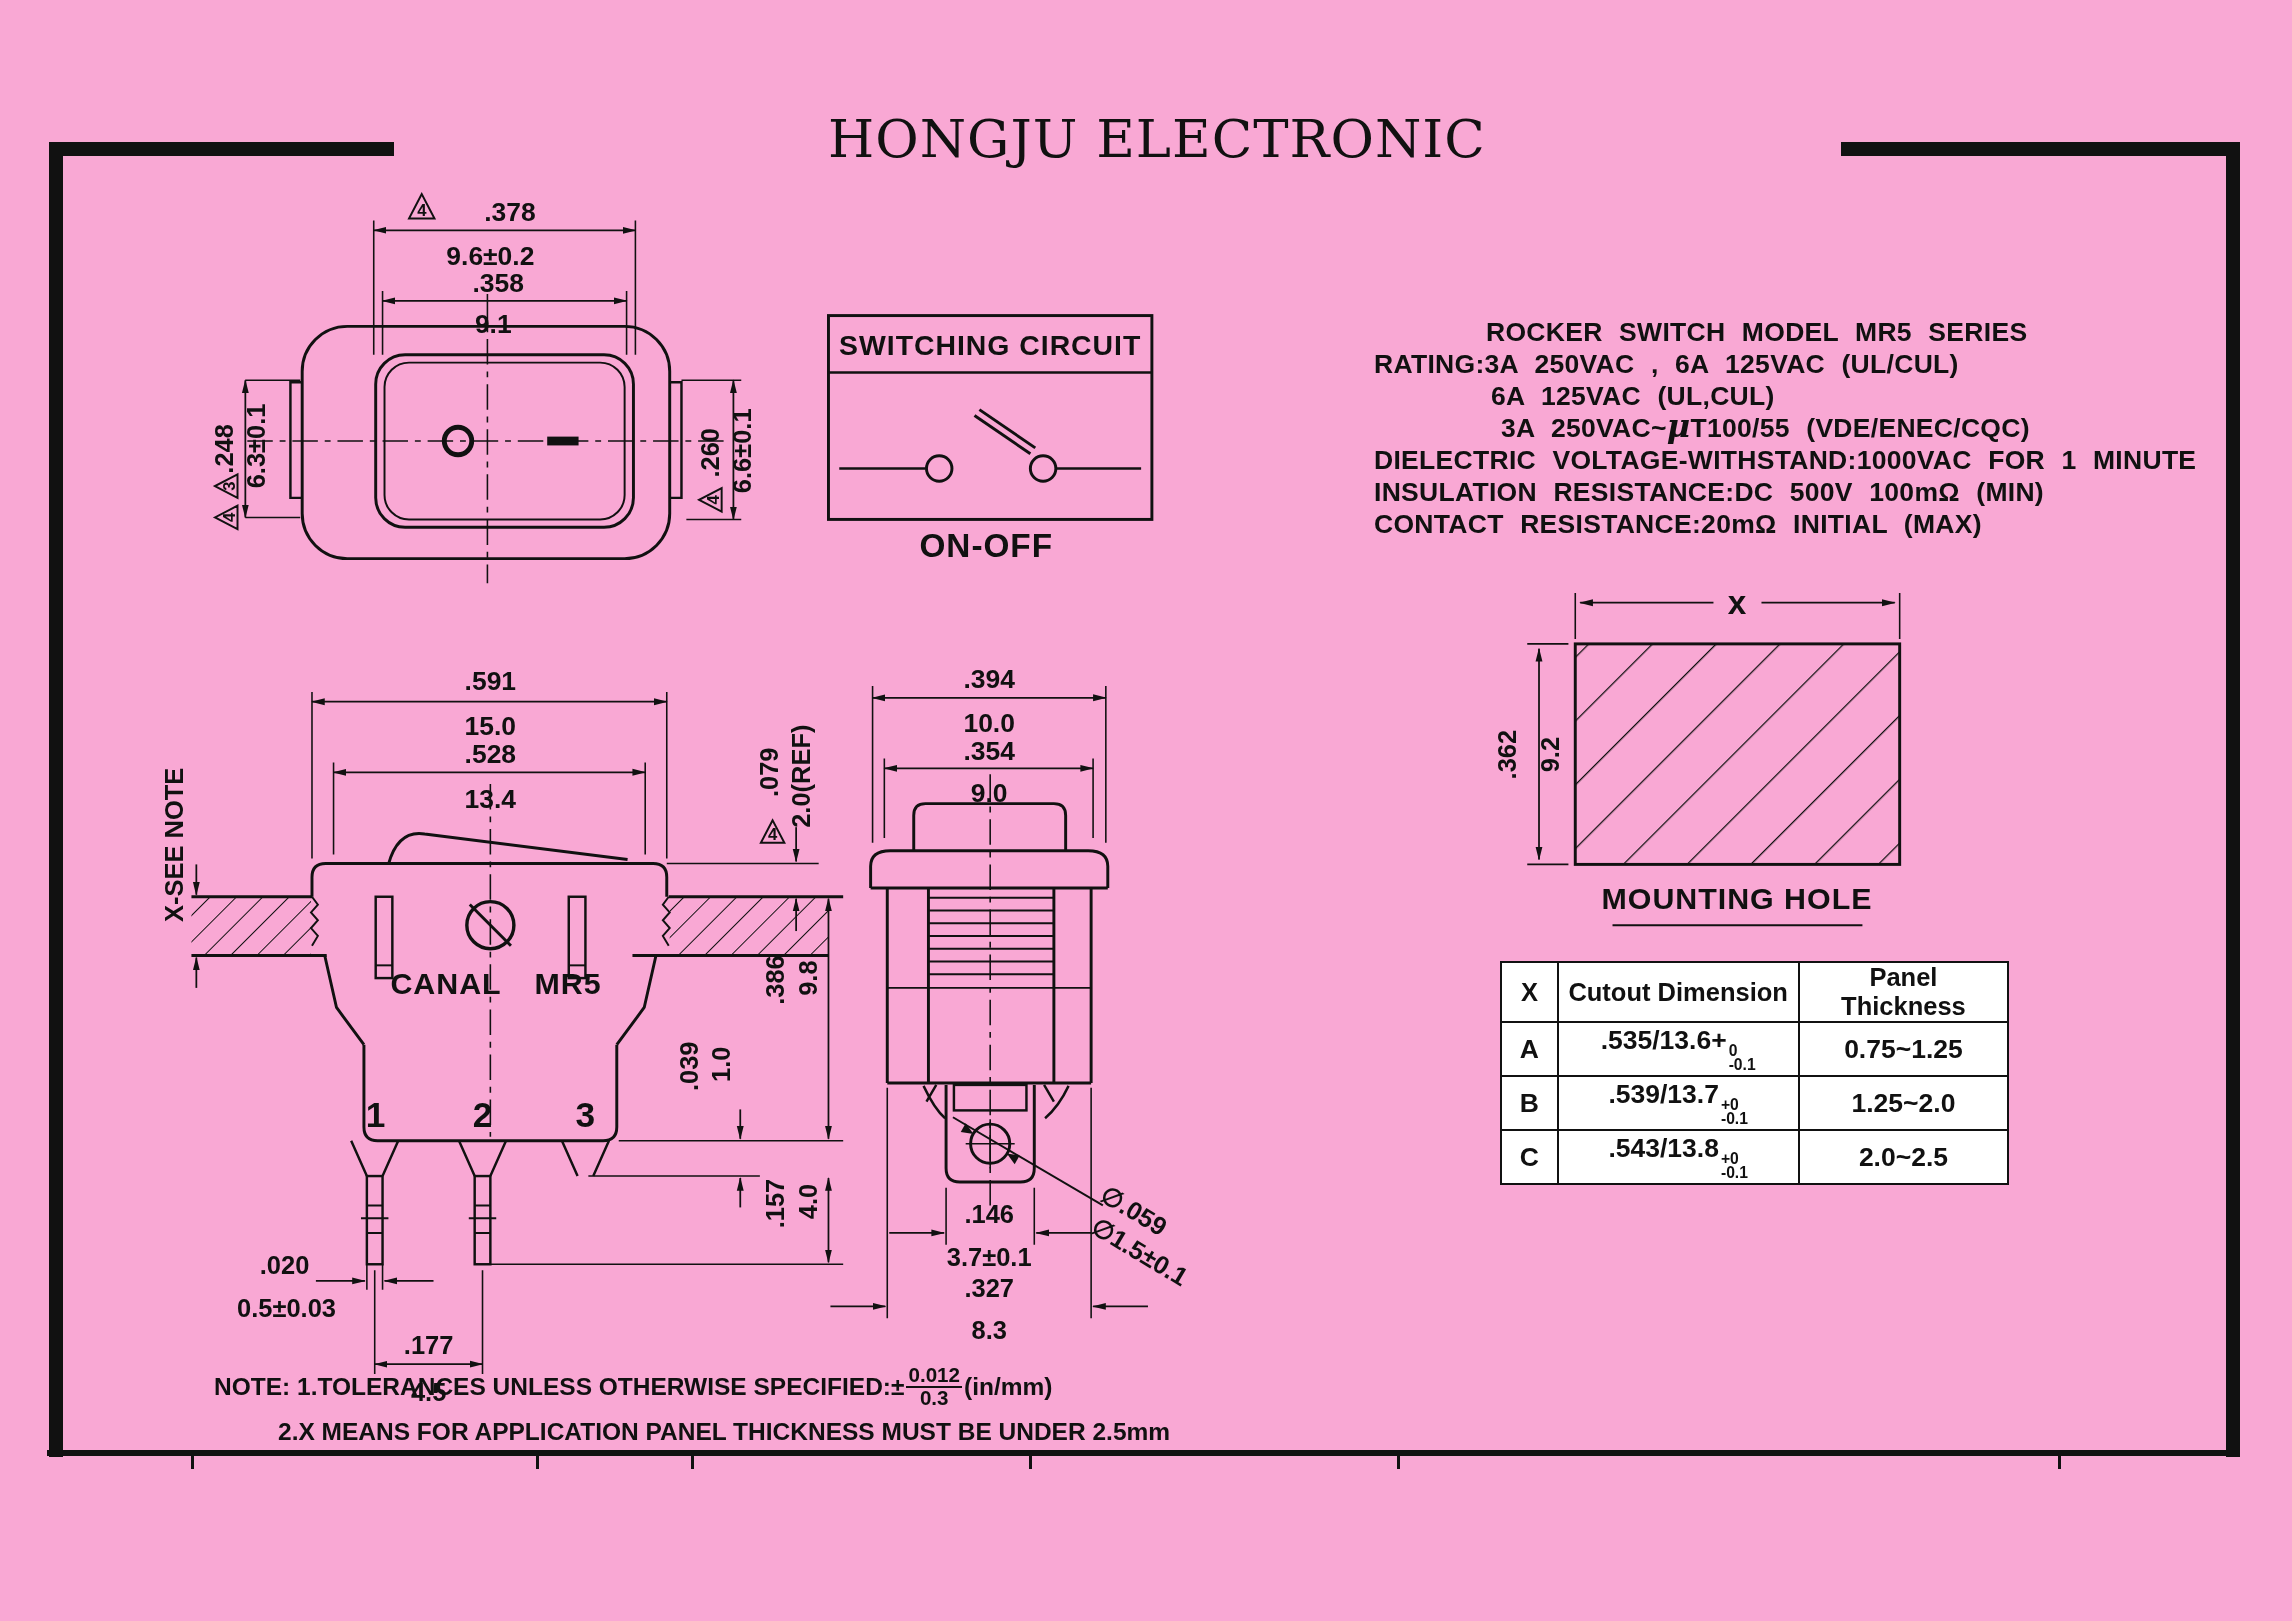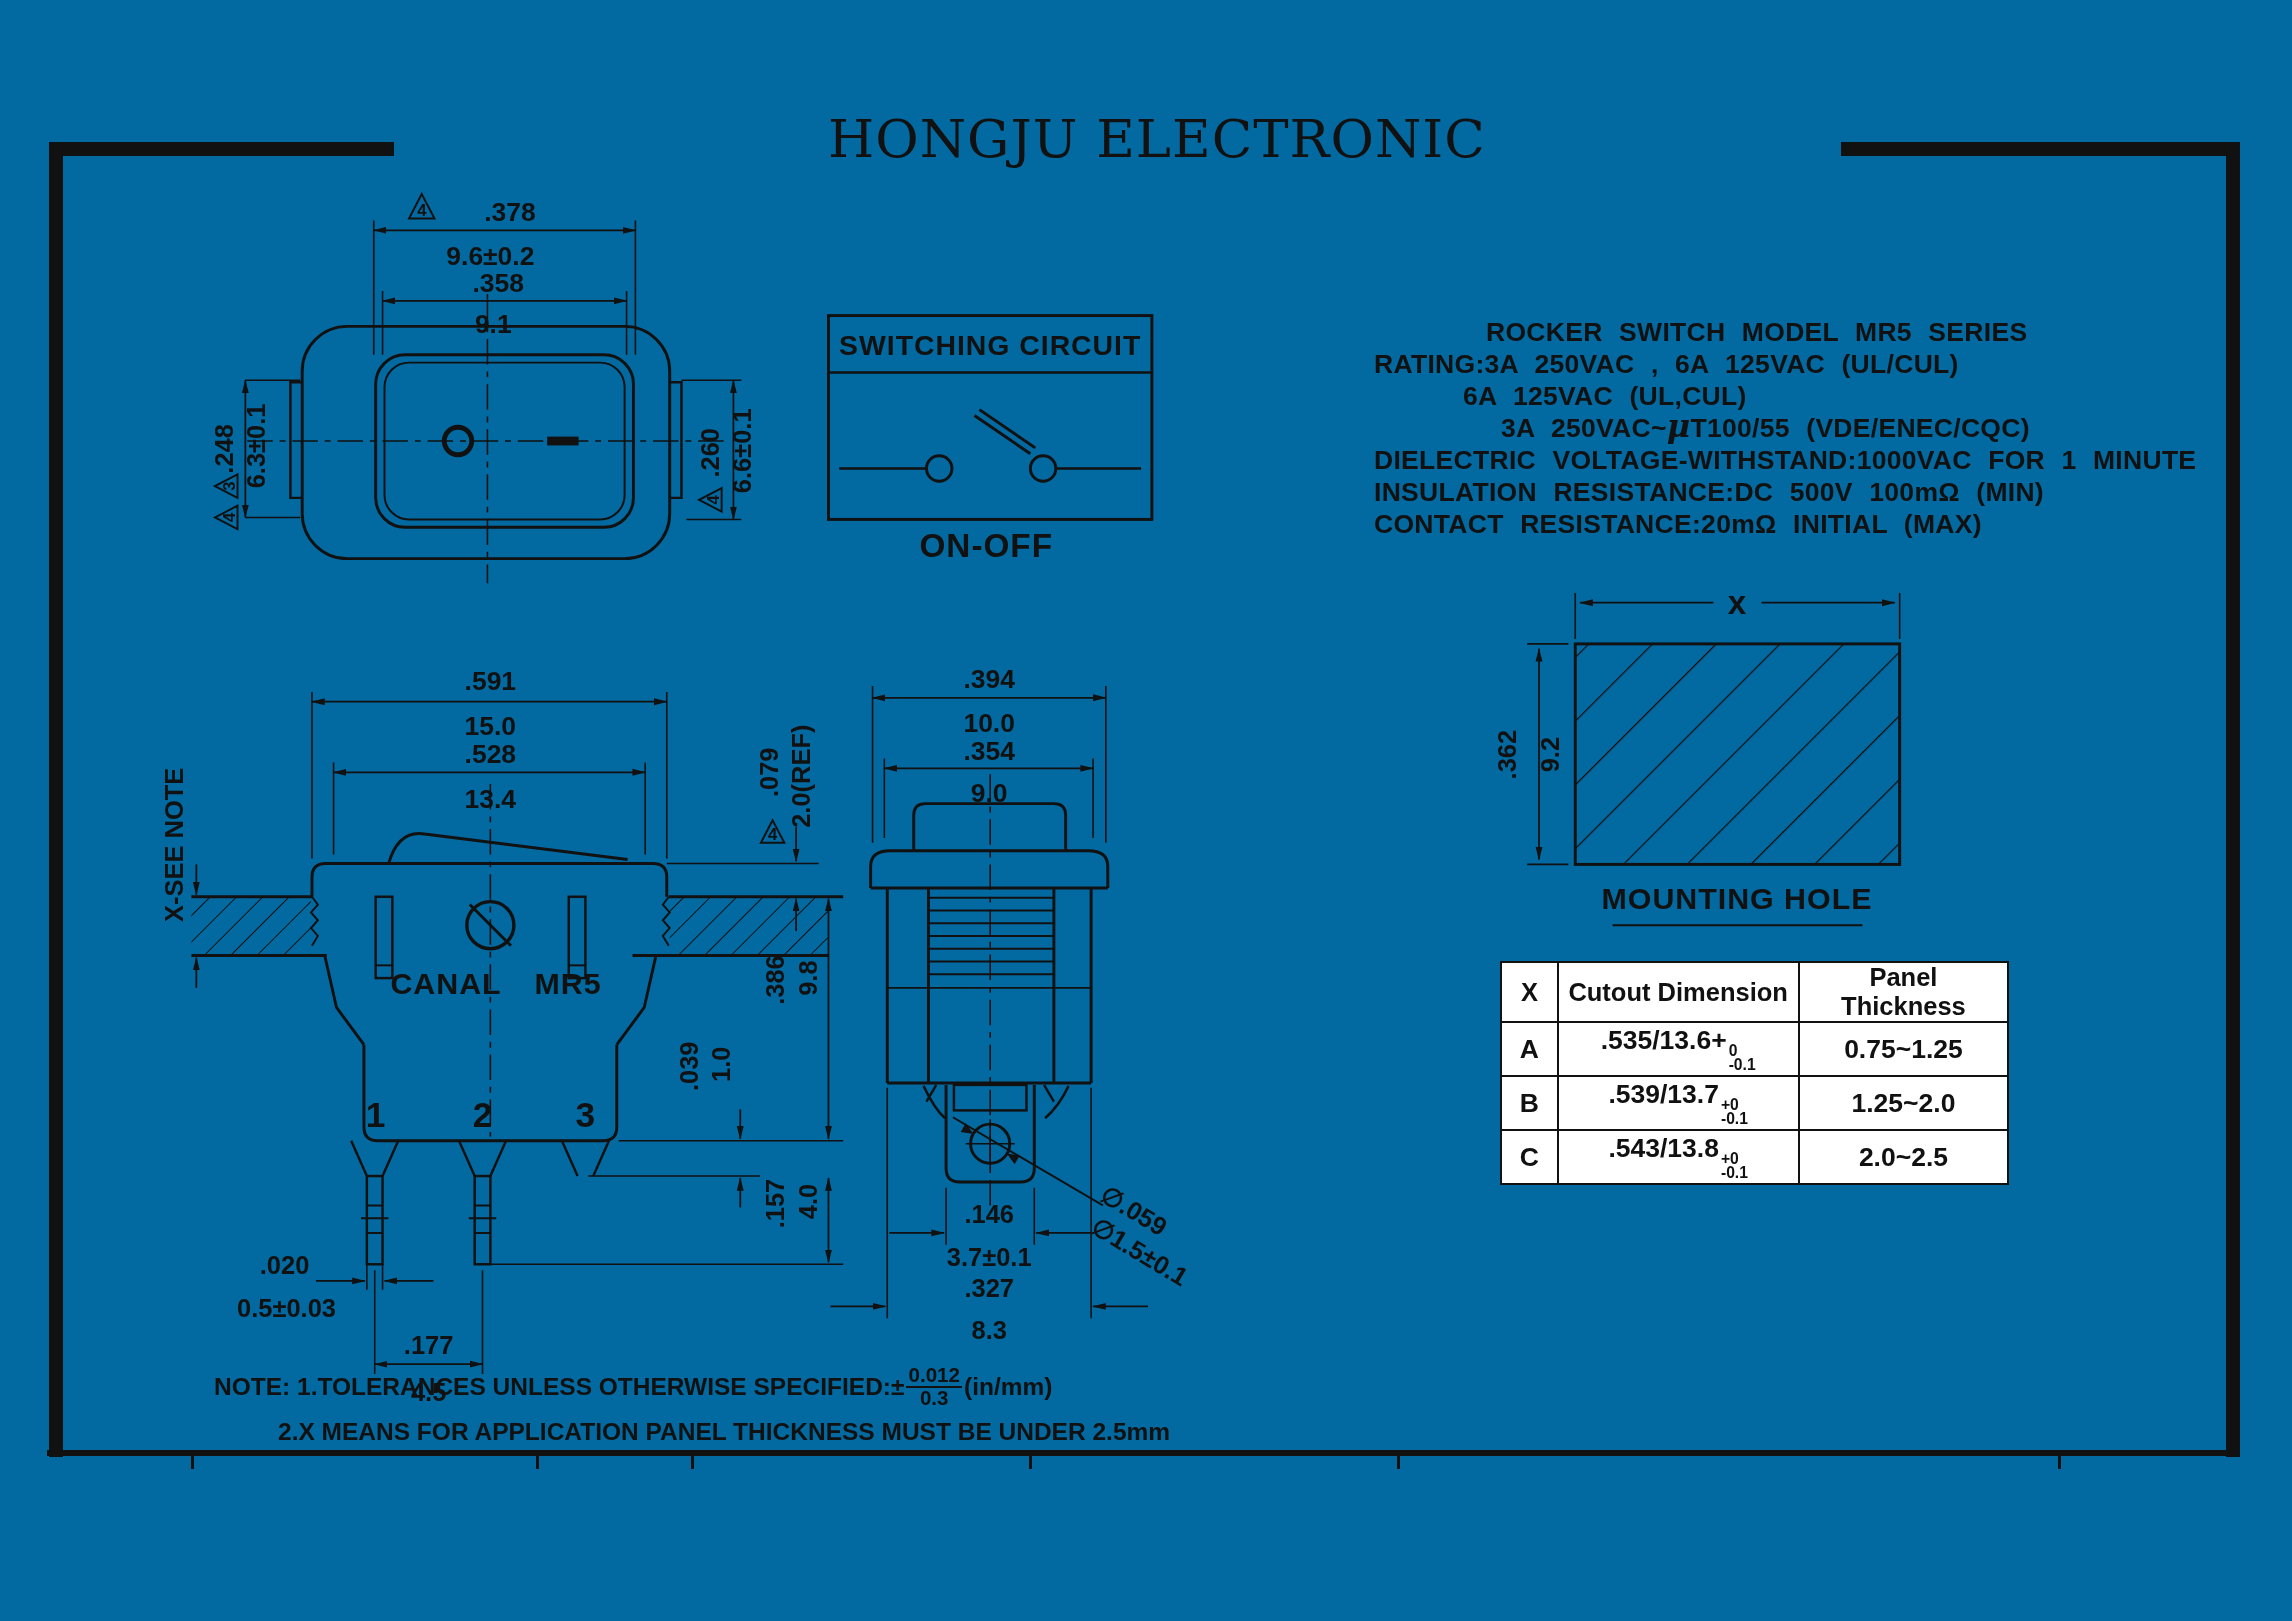--- a/index.html
+++ b/index.html
@@ -1,23 +1,23 @@
 <!DOCTYPE html>
 <html><head>
 <meta charset="utf-8">
 <style>
   html,body{margin:0;padding:0;background:#e8e8e8;}
-  .page{position:relative;width:2293px;height:1621px;background:#0369a1;overflow:hidden;
+  .page{position:relative;width:2293px;height:1621px;background:#f9a8d4;overflow:hidden;
         font-family:"Liberation Sans",sans-serif;color:#111;}
   .bl{position:absolute;background:#111;}
   .title{position:absolute;left:828px;top:108px;width:657px;text-align:center;
          font-family:"DejaVu Serif",serif;font-size:53px;letter-spacing:1px;color:#111;white-space:nowrap;}
   .specs{position:absolute;left:1374px;top:316px;font-size:26.5px;font-weight:bold;
          letter-spacing:0.3px;word-spacing:8.8px;line-height:32px;white-space:nowrap;color:#111;}
-  .ind1{margin-left:112px;} .ind3{margin-left:89px;} .ind4{margin-left:127px;}
+  .ind1{margin-left:112px;} .ind3{margin-left:117px;} .ind4{margin-left:127px;}
   .mu{font-family:"DejaVu Serif",serif;font-style:italic;font-size:32px;line-height:0;}
   .ct{position:absolute;left:1500px;top:961px;border-collapse:collapse;background:#fff;}
   .ct th,.ct td{border:2.9px solid #111;text-align:center;vertical-align:middle;
                 font-weight:bold;color:#111;padding:0 5.9px;}
   .ct th{font-size:25.5px;height:45px;}
   .ct td{font-size:26.5px;height:52px;}
   .cx{width:43px;} .cc{width:227px;} .cp{width:196px;border-radius:18px;}
   .tol{display:inline-flex;flex-direction:column;text-align:left;font-size:15.7px;
        line-height:14.7px;vertical-align:-6.9px;margin-left:2px;font-weight:bold;}
   .notes{position:absolute;left:214px;top:1364px;font-size:24.5px;font-weight:bold;color:#111;white-space:nowrap;}

